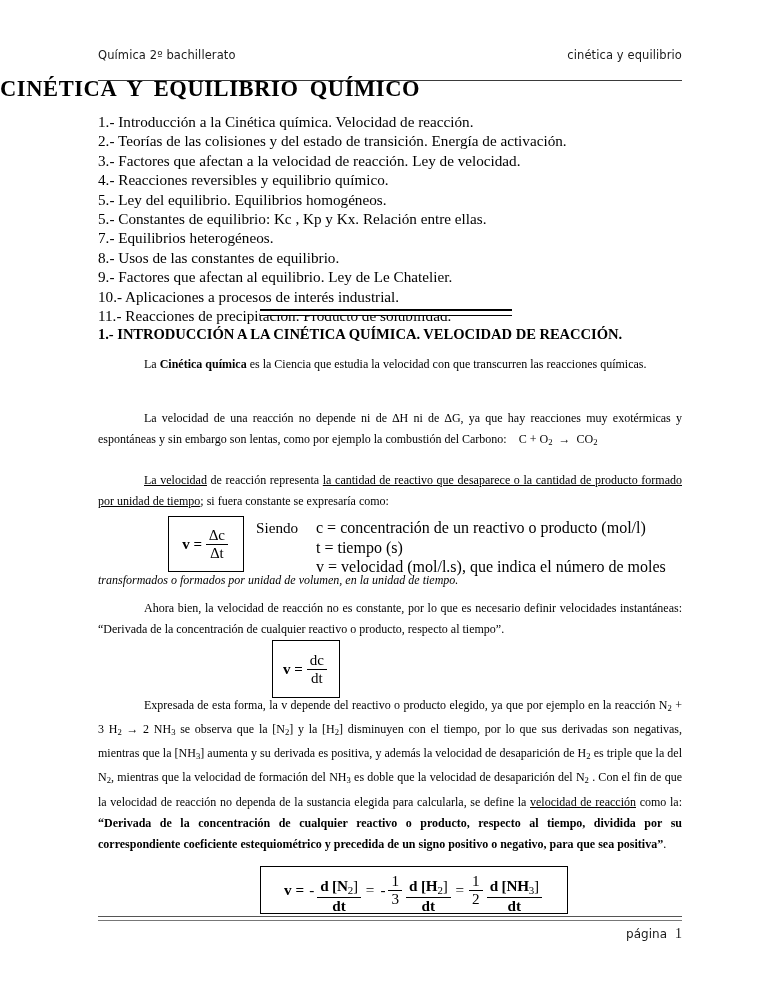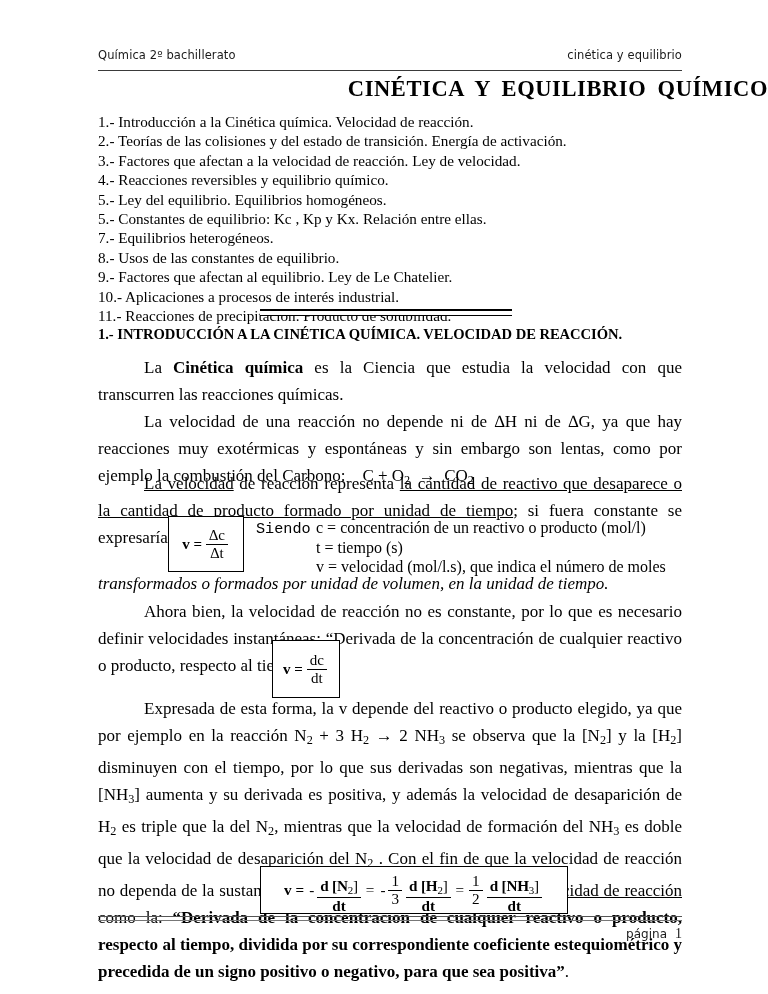--- a/index.html
+++ b/index.html
@@ -29,33 +29,33 @@
     left: 98px;
     top: 48px;
     width: 584px;
     display: flex;
     justify-content: space-between;
     align-items: baseline;
     font-family: "DejaVu Sans", sans-serif;
     font-size: 11.5px;
     letter-spacing: 0.1px;
     color: #1a1a1a;
-    padding-bottom: 8px;
+    padding-bottom: 18px;
     border-bottom: 1.2px solid #3a3a3a;
   }
   .runhead .rh-left { text-align: left; }
   .runhead .rh-right { text-align: right; }
 
   
   .doctitle {
     position: absolute;
     left: 0;
     top: 76px;
     width: 768px;
-    text-align: right;
+    text-align: left;
     font-size: 22.5px;
     font-weight: bold;
     letter-spacing: 0.6px;
     word-spacing: 5px;
   }
 
   
   .toc {
     position: absolute;
     left: 98px;
@@ -88,22 +88,22 @@
     font-weight: bold;
     letter-spacing: -0.05px;
     white-space: nowrap;
   }
 
   
   .para {
     position: absolute;
     left: 98px;
     width: 584px;
-    font-size: 17px;
-    line-height: 27px;
+    font-size: 12px;
+    line-height: 21px;
     text-align: justify;
     text-justify: inter-word;
   }
   .para .ind { display: inline-block; width: 46px; }
   .u { text-decoration: underline; }
   .b { font-weight: bold; }
   sub { font-size: 0.72em; vertical-align: -0.25em; }
 
   #p-intro   { top: 354px; }
   #p-vel     { top: 408px; }
@@ -153,21 +153,21 @@
   .brk { letter-spacing: -0.2px; margin-top: 12px; }
 
   
   .siendo {
     position: absolute;
     left: 256px;
     top: 518px;
     font-size: 15.2px;
     line-height: 19.6px;
   }
-  .siendo .lbl { display: inline-block; width: 60px; font-family: Liberation Mono, monospace; }
+  .siendo .lbl { display: inline-block; width: 60px; }
   .siendo-l2 { position: absolute; left: 316px; top: 518px; width: 370px; line-height:19.6px; text-align: justify;}
   .siendo-l2 .row3 { text-align: justify; text-justify: inter-word; }
 
   
   .foot-rule {
     position: absolute;
     left: 98px;
     top: 916px;
     width: 584px;
     height: 3px;

